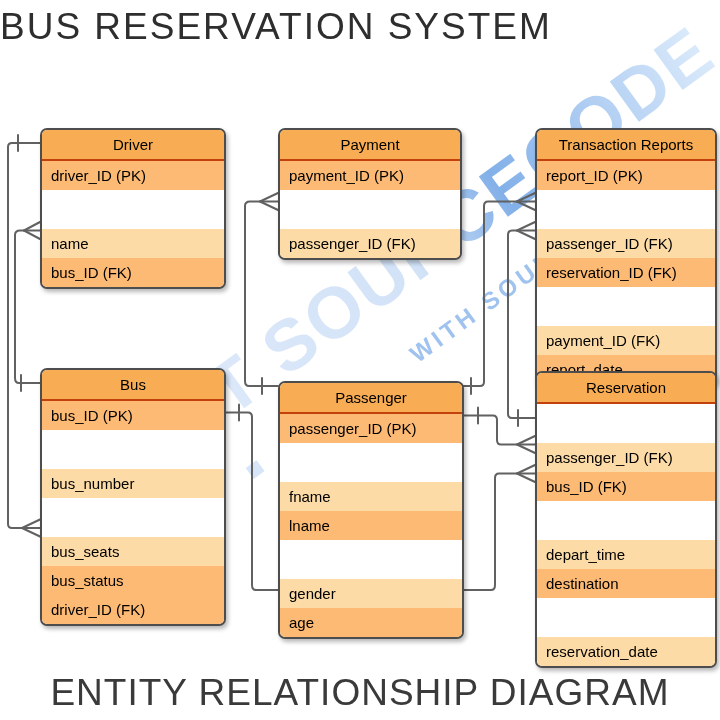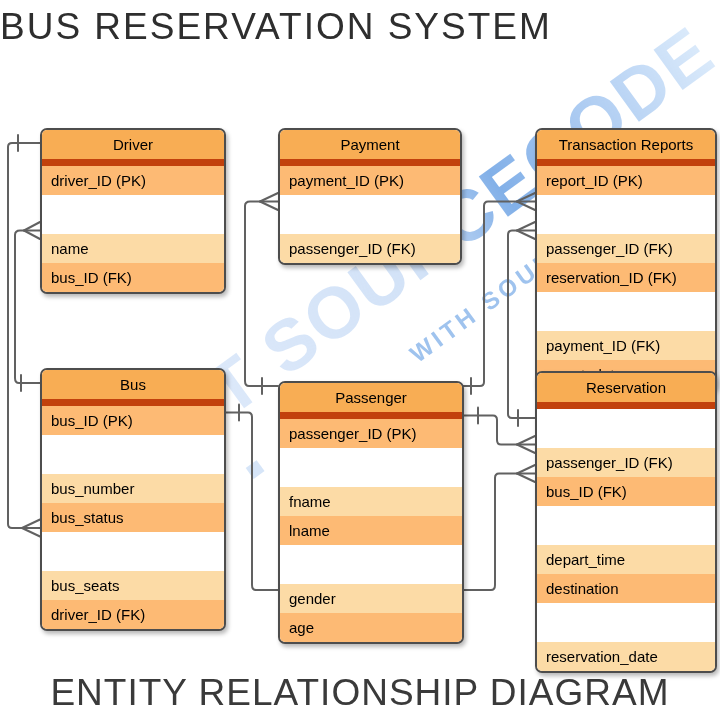--- a/index.html
+++ b/index.html
@@ -36,21 +36,21 @@
   svg.rels{position:absolute;left:0;top:0;z-index:1;}
   svg.rels path,svg.rels line{stroke:#616161;stroke-width:2;fill:none;stroke-linecap:round;}
   
   .entity{
     position:absolute;z-index:2;background:#ffffff;
     border:2px solid #4d4d4d;border-radius:7px;overflow:hidden;
     box-shadow:2px 3px 4px rgba(0,0,0,0.28);
     font-size:15px;color:#000;
   }
   .ehead{
-    background:#f8ad54;border-bottom:7px solid #c2410c;
+    background:#f8ad54;border-bottom:2px solid #c2410c;
     height:29px;line-height:29px;text-align:center;font-weight:500;
   }
   .erow{height:29px;line-height:29px;padding-left:9px;background:#fdba74;}
   .erow.hl{background:#fcdba6;margin-top:39px;}
   #e-driver     {left:40px; top:128px;width:182px;}
   #e-payment    {left:278px;top:128px;width:180px;}
   #e-treports   {left:535px;top:128px;width:178px;}
   #e-bus        {left:40px; top:368px;width:182px;}
   #e-passenger  {left:278px;top:381px;width:182px;}
   #e-reservation{left:535px;top:371px;width:178px;}
@@ -137,22 +137,22 @@
   <div class="erow hl">passenger_ID (FK)</div>
   <div class="erow">reservation_ID (FK)</div>
   <div class="erow hl">payment_ID (FK)</div>
   <div class="erow">report_date</div>
 </div>
 
 <div class="entity" id="e-bus">
   <div class="ehead">Bus</div>
   <div class="erow">bus_ID (PK)</div>
   <div class="erow hl">bus_number</div>
+  <div class="erow hl">bus_seats</div>
   <div class="erow">bus_status</div>
-  <div class="erow hl">bus_seats</div>
   <div class="erow">driver_ID (FK)</div>
 </div>
 
 <div class="entity" id="e-passenger">
   <div class="ehead">Passenger</div>
   <div class="erow">passenger_ID (PK)</div>
   <div class="erow hl">fname</div>
   <div class="erow">lname</div>
   <div class="erow hl">gender</div>
   <div class="erow">age</div>

